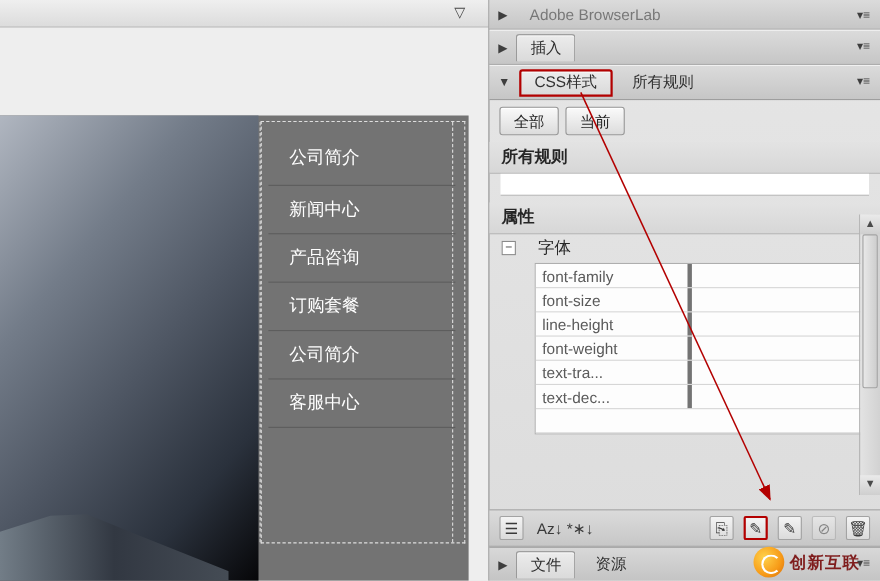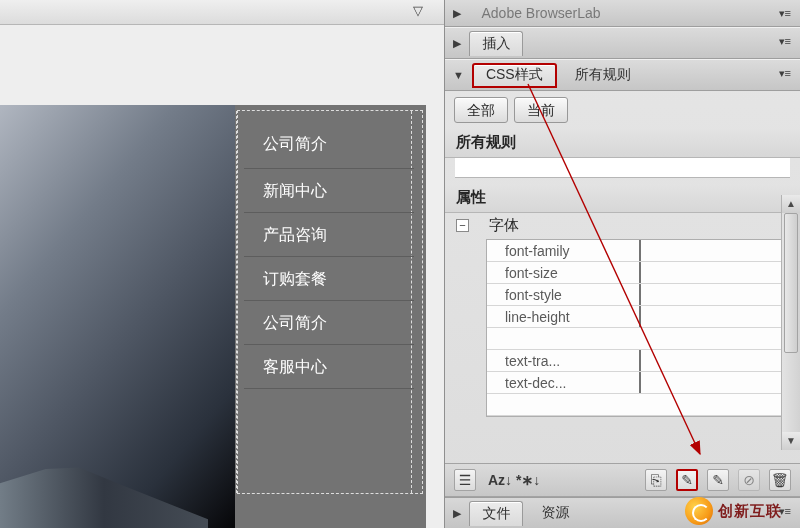--- a/index.html
+++ b/index.html
@@ -35,31 +35,31 @@
 .section-label { padding: 4px 11px 5px; font-size: 15px; font-weight: bold; color: #262626; border-bottom: 1px solid #b6b6b6; background: linear-gradient(#e3e3e3, #d7d7d7); }
 .rule-box { height: 20px; border-bottom: 1px solid #b6b6b6; background: #fff; margin: 0 10px 6px; }
 
 .prop-area { position: relative; padding: 0 11px 0 11px; }
 .prop-head { display: flex; align-items: center; height: 24px; gap: 8px; }
 .collapse-box { width: 13px; height: 13px; border: 1px solid #8a8a8a; background: #fff; font-size: 11px; line-height: 10px; text-align: center; color: #3c3c3c; }
 .tree-title { font-size: 15px; color: #262626; padding-left: 12px; text-align: center; }
 
 .prop-list { border: 1px solid #aeaeae; background: #fdfdfd; margin-left: 30px; margin-top: 2px; max-height: 232px; overflow: hidden; }
 .prop-row { display: flex; height: 22px; border-bottom: 1px solid #d6d6d6; font-family: "Courier New", monospace; font-size: 14px; color: #5a5a5a; }
-.prop-key { width: 142px; padding-left: 6px; border-right: 2px solid #737373; line-height: 22px; white-space: nowrap; overflow: hidden; margin-left: 12px; }
+.prop-key { width: 142px; padding-left: 6px; border-right: 4px solid #737373; line-height: 22px; white-space: nowrap; overflow: hidden; }
 .prop-val { flex: 1; }
 
 .scrollbar-v { position: absolute; right: 0; top: 0; width: 19px; background: linear-gradient(90deg, #e3e3e3, #d2d2d2); border-left: 1px solid #b3b3b3; }
 .right-scroll-1 { top: 195px; height: 255px; }
 .sb-up, .sb-down { height: 18px; text-align: center; font-size: 10px; color: #4a4a4a; line-height: 18px; background: linear-gradient(#eaeaea, #cfcfcf); }
 .sb-thumb { position: absolute; top: 18px; left: 2px; right: 2px; height: 140px; background: linear-gradient(90deg, #e8e8e8, #cecece); border: 1px solid #a3a3a3; border-radius: 2px; }
 
 .footer-bar { position: absolute; left: 0; right: 0; bottom: 31px; height: 34px; background: linear-gradient(#dbdbdb, #c7c7c7); border-top: 1px solid #a3a3a3; border-bottom: 1px solid #a3a3a3; display: flex; align-items: center; gap: 9px; padding: 0 9px; }
 .footer-ico { width: 22px; height: 22px; display: flex; align-items: center; justify-content: center; font-size: 14px; color: #3a3a3a; background: linear-gradient(#f4f4f4, #dbdbdb); border: 1px solid #a3a3a3; border-radius: 2px; }
-.footer-txt { font-size: 14px; color: #3a3a3a; font-weight: bold; padding: 0 3px; }
+.footer-txt { font-size: 14px; color: #3a3a3a; font-weight: normal; padding: 0 3px; }
 .footer-new { border: 2px solid #b30000; }
 .footer-spacer { flex: 1; }
 
 .bottom-tabs { position: absolute; left: 0; right: 0; bottom: 0; height: 31px; background: linear-gradient(#d8d8d8, #c4c4c4); border-top: 1px solid #9e9e9e; display: flex; align-items: center; padding-left: 8px; gap: 6px; }
 
 .annot-arrow { position: absolute; pointer-events: none; z-index: 50; }
 
 .watermark { position: absolute; right: 5px; bottom: 3px; width: 110px; height: 28px; z-index: 60; display: flex; align-items: center; }
 .wm-icon { width: 28px; height: 28px; border-radius: 50%; background: radial-gradient(circle at 35% 35%, #ffd24a, #f79a17 60%, #d4690b); position: relative; }
 .wm-icon::after { content: ""; position: absolute; left: 7px; top: 7px; width: 14px; height: 14px; border: 2px solid #fff; border-radius: 50%; border-right-color: transparent; }
@@ -127,28 +127,25 @@
     <div class="prop-list">
       <div class="prop-row">
           <div class="prop-key">font-family</div>
           <div class="prop-val"></div>
         </div>
       <div class="prop-row">
           <div class="prop-key">font-size</div>
           <div class="prop-val"></div>
         </div>
       <div class="prop-row">
-          <div class="prop-key">font-style</div>
-          <div class="prop-val"></div>
-        </div>
-      <div class="prop-row">
           <div class="prop-key">line-height</div>
           <div class="prop-val"></div>
         </div>
       <div class="prop-row">
+          <div class="prop-key">font-weight</div>
           <div class="prop-val"></div>
         </div>
       <div class="prop-row">
           <div class="prop-key">text-tra...</div>
           <div class="prop-val"></div>
         </div>
       <div class="prop-row">
           <div class="prop-key">text-dec...</div>
           <div class="prop-val"></div>
         </div>

